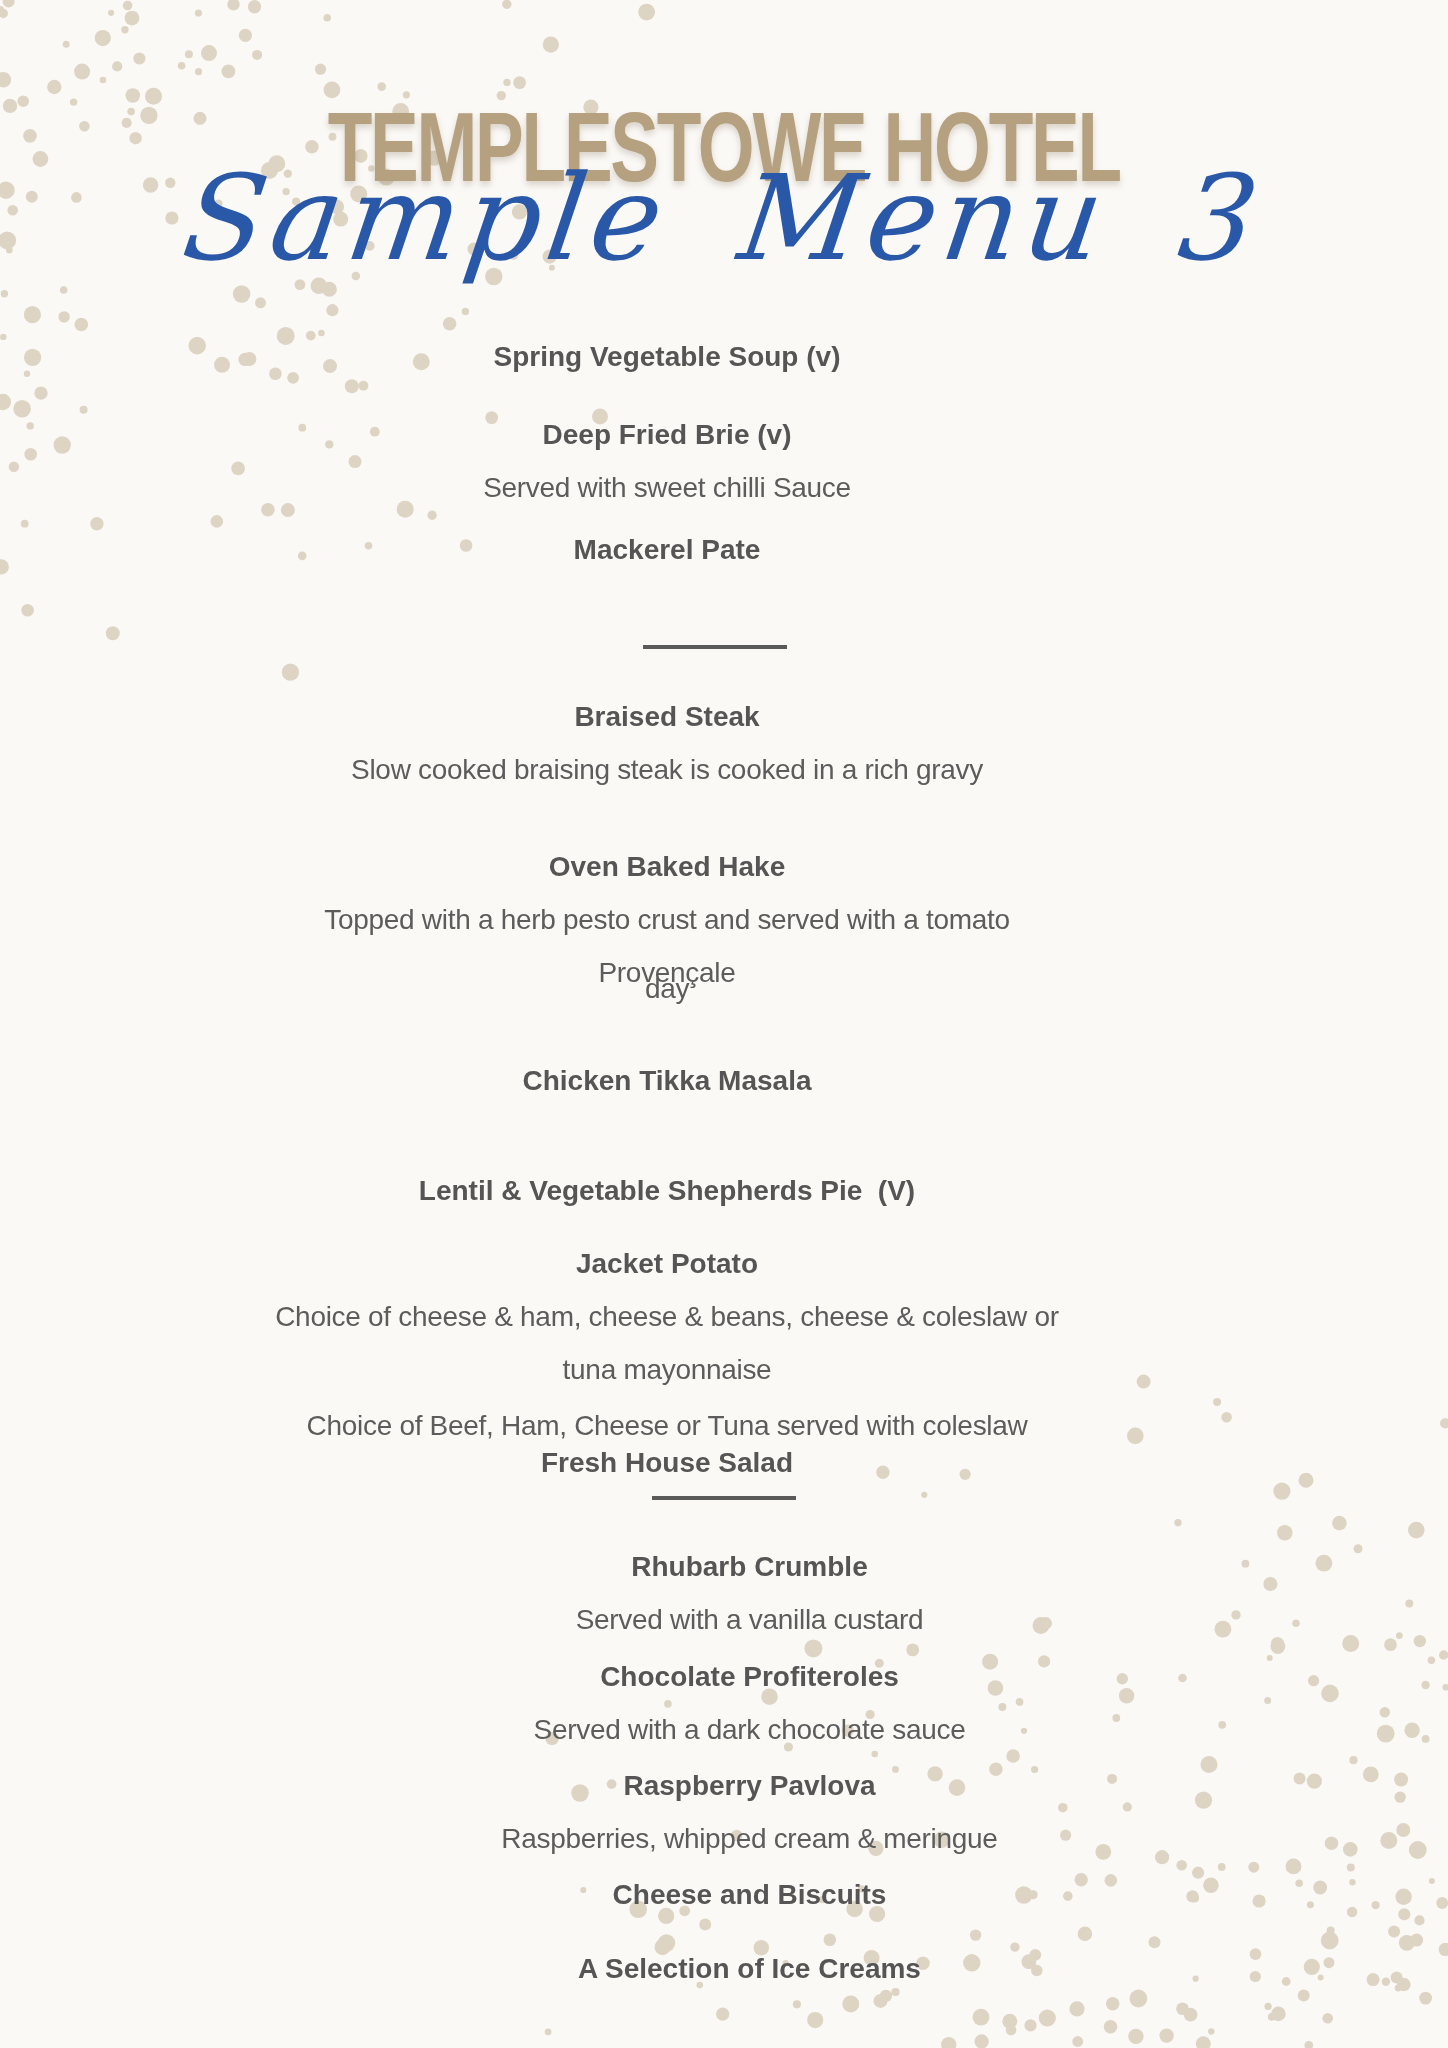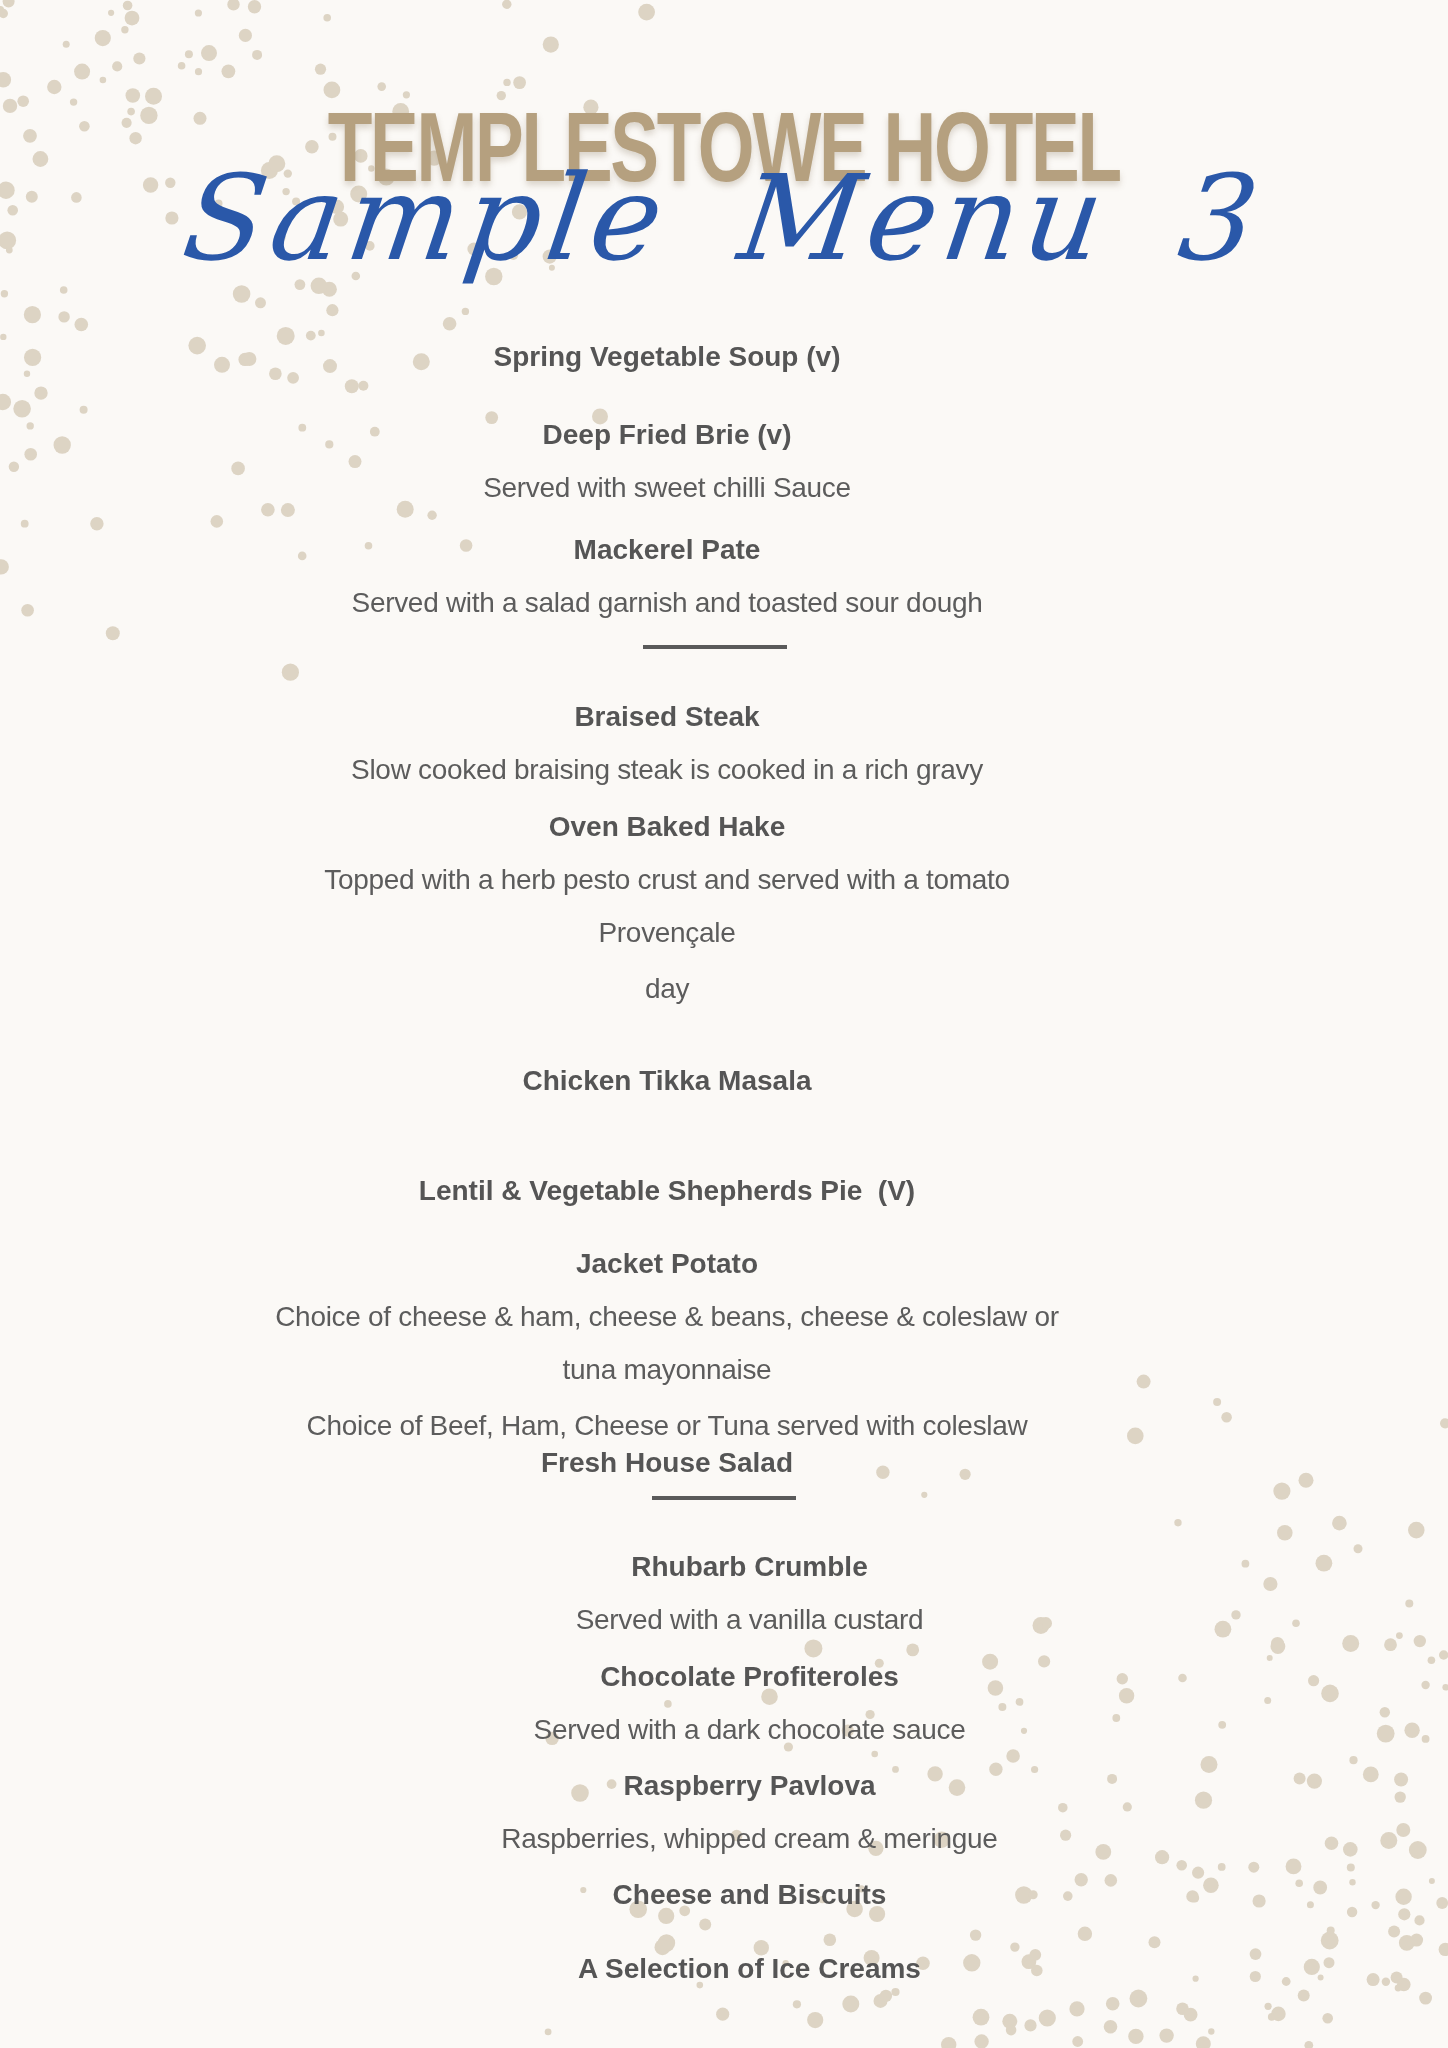--- a/index.html
+++ b/index.html
@@ -396,32 +396,31 @@
 <section>
   <div class="item col-main" style="top:338px">
     <span class="line name">Spring Vegetable Soup (v)</span>
   </div>
   <div class="item col-main" style="top:416px">
     <span class="line name">Deep Fried Brie (v)</span>
     <span class="line desc">Served with sweet chilli Sauce</span>
   </div>
   <div class="item col-main" style="top:531px">
     <span class="line name">Mackerel Pate</span>
-    <span class="line desc">Served with a salad garnish and toasted sour dough</span>
   </div>
 </section>
 
 <div class="divider" style="left:643px; width:144px; top:645px;"></div>
 
 <section>
   <div class="item col-main" style="top:698px">
     <span class="line name">Braised Steak</span>
     <span class="line desc">Slow cooked braising steak is cooked in a rich gravy</span>
   </div>
-  <div class="item col-main" style="top:808px">
+  <div class="item col-main" style="top:848px">
     <span class="line name">Oven Baked Hake</span>
     <span class="line desc">Topped with a herb pesto crust and served with a tomato</span>
     <span class="line desc">Provençale</span>
   </div>
   <div class="item col-main" style="top:954px">
     <span class="line desc">day</span>
   </div>
   <div class="item col-main" style="top:1062px">
     <span class="line name">Chicken Tikka Masala</span>
   </div>

